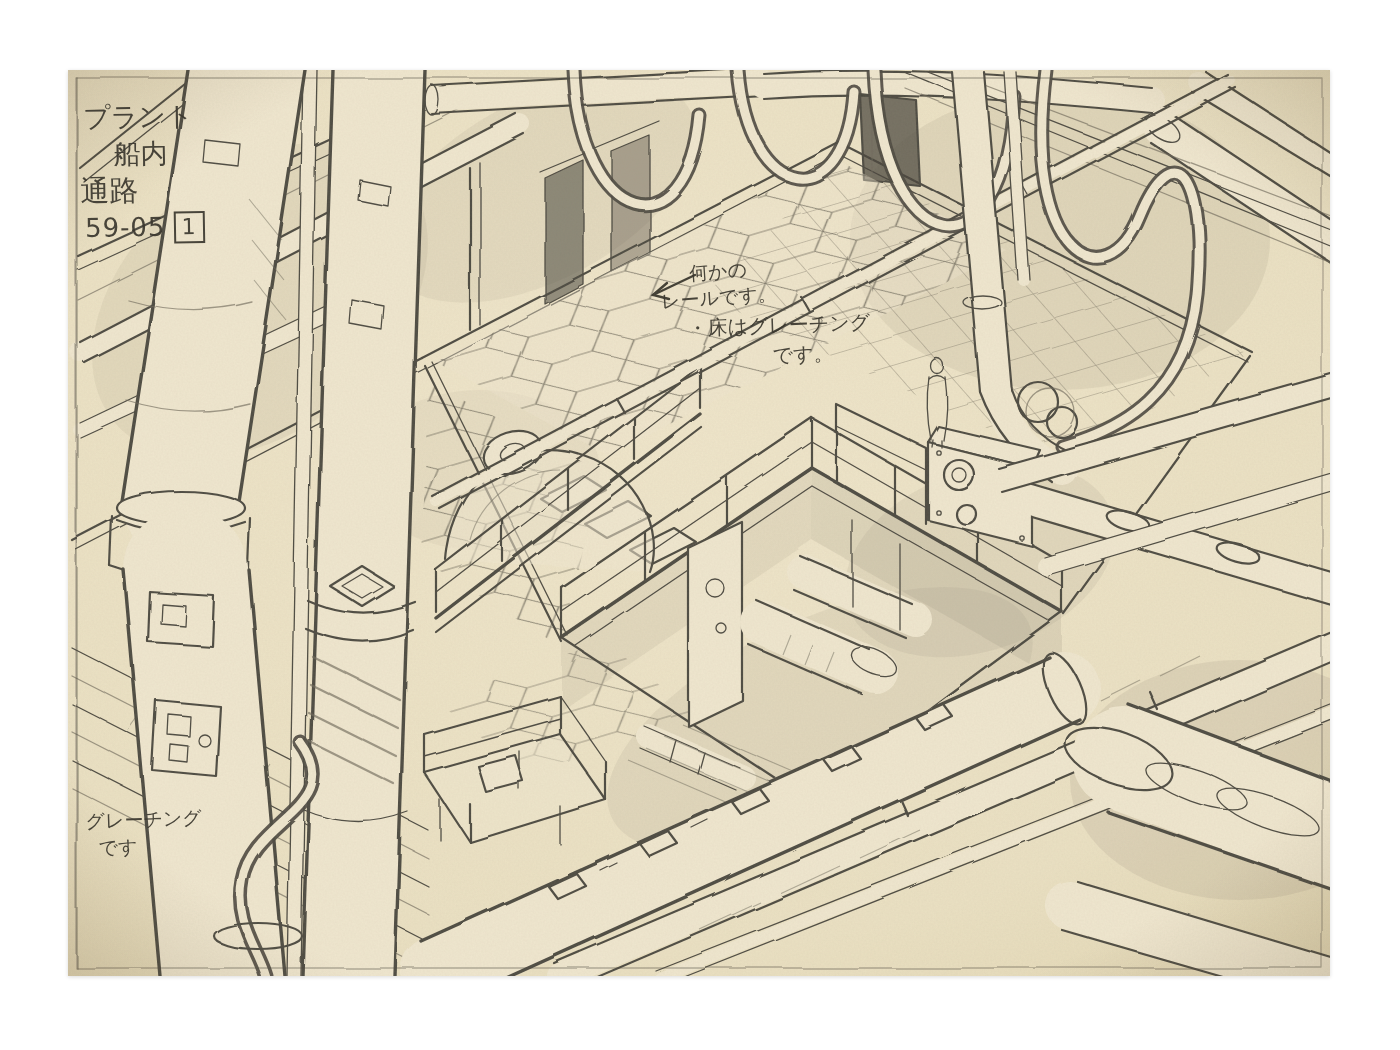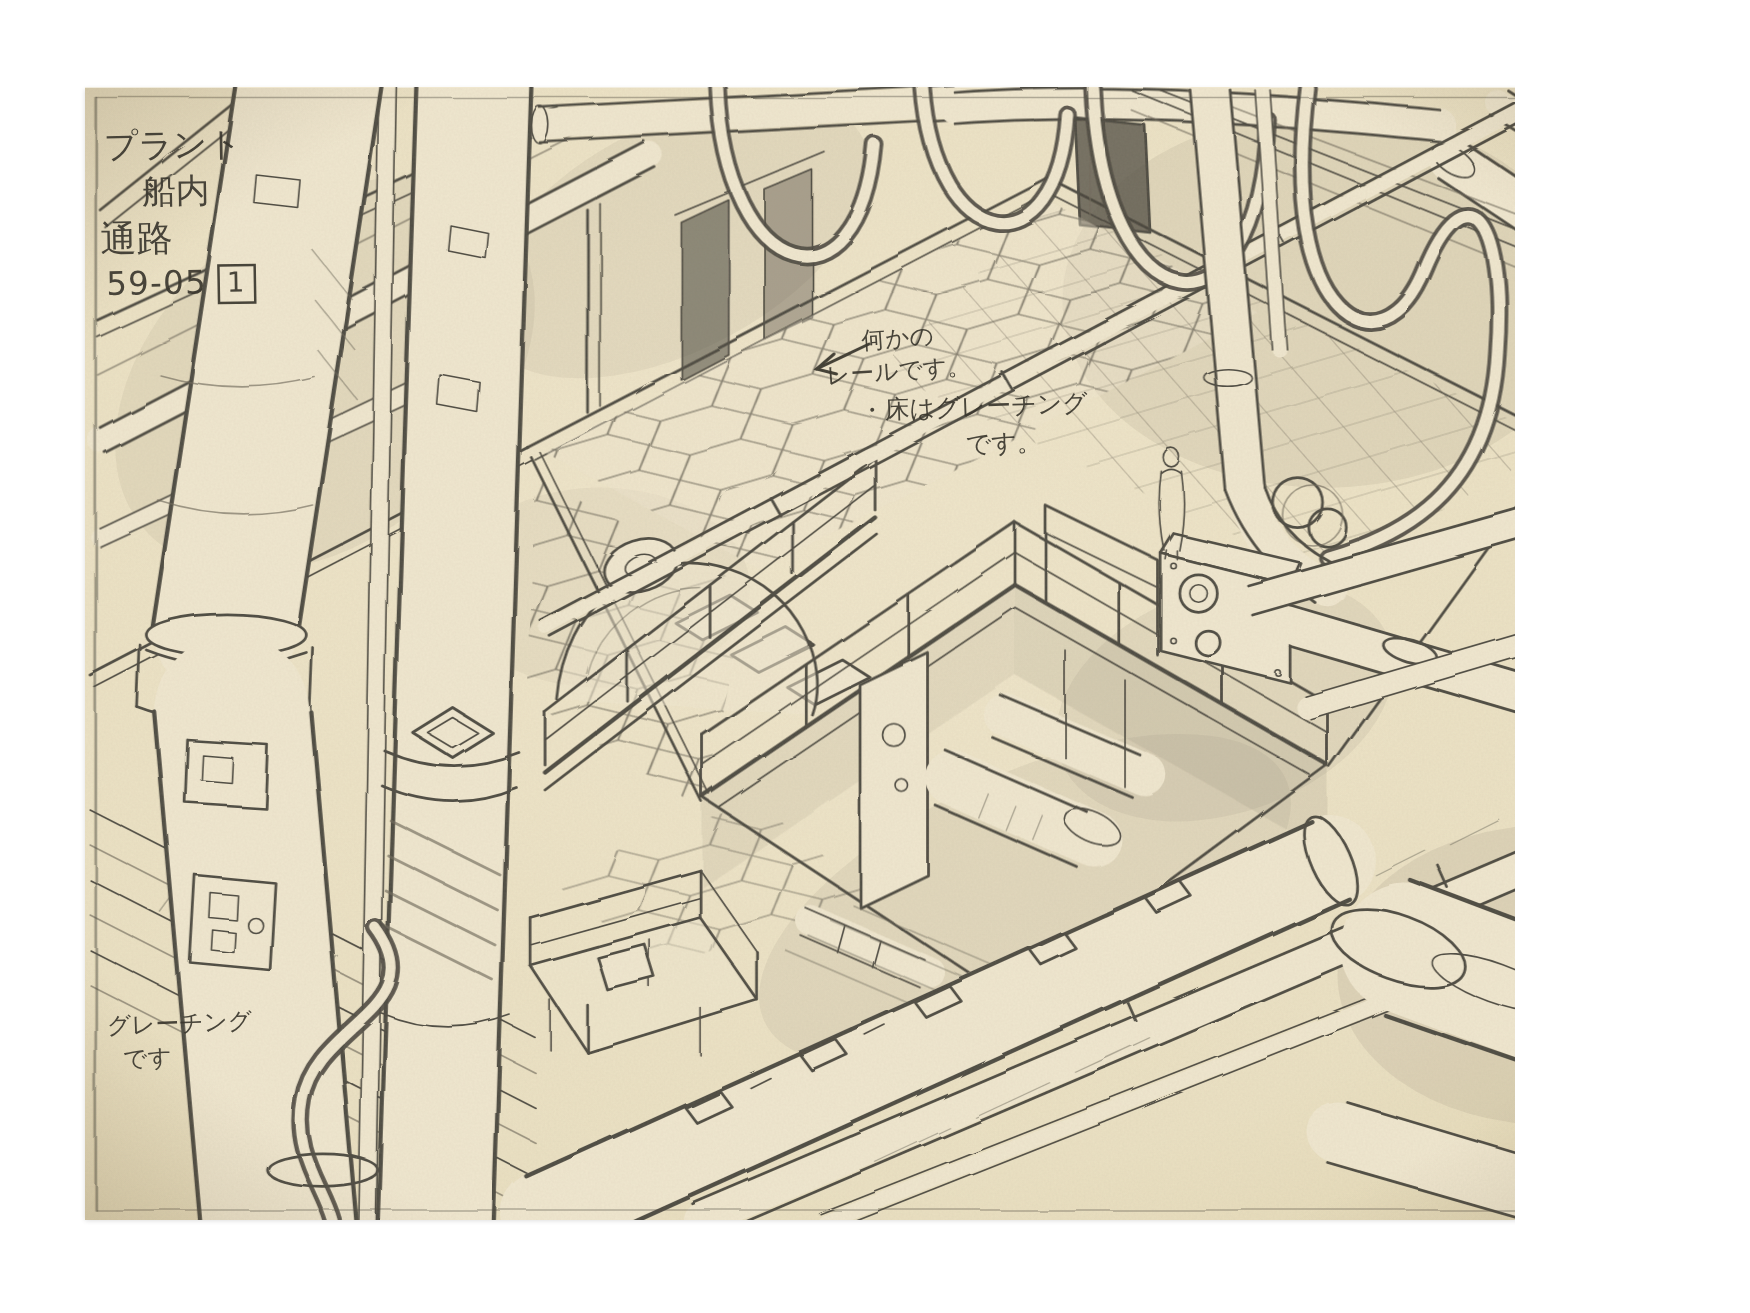--- a/index.html
+++ b/index.html
@@ -4,21 +4,21 @@
 <style>
   :root{
     --bg:#ffffff;
     --paper:#ece2c5;
     --paper-hi:#f0e7cf;
     --pencil:#4e4b42;
     --pencil-soft:#6e695b;
     --ink-text:#3a372e;
   }
   html,body{margin:0;padding:0;background:var(--bg);}
-  .stage{position:relative;width:1212px;height:1050px;background:var(--bg);overflow:hidden;
+  .stage{position:relative;width:1400px;height:1050px;background:var(--bg);overflow:hidden;
          font-family:"DejaVu Sans",sans-serif;}
   .paper{position:absolute;left:68px;top:70px;width:1262px;height:906px;
          box-shadow:inset 0 0 46px rgba(110,90,50,.22), 0 1px 4px rgba(0,0,0,.15);}
   svg{position:absolute;left:0;top:0;display:block;}
   
   .s1{stroke:var(--pencil);stroke-width:1.3;fill:none;stroke-linecap:round;stroke-linejoin:round;}
   .s2{stroke:var(--pencil);stroke-width:2.2;fill:none;stroke-linecap:round;stroke-linejoin:round;}
   .s3{stroke:var(--pencil);stroke-width:3.4;fill:none;stroke-linecap:round;stroke-linejoin:round;}
   .soft{stroke:var(--pencil-soft);opacity:.65;}
   .fillp{fill:var(--paper-hi);stroke:var(--pencil);stroke-width:2.2;stroke-linejoin:round;}

